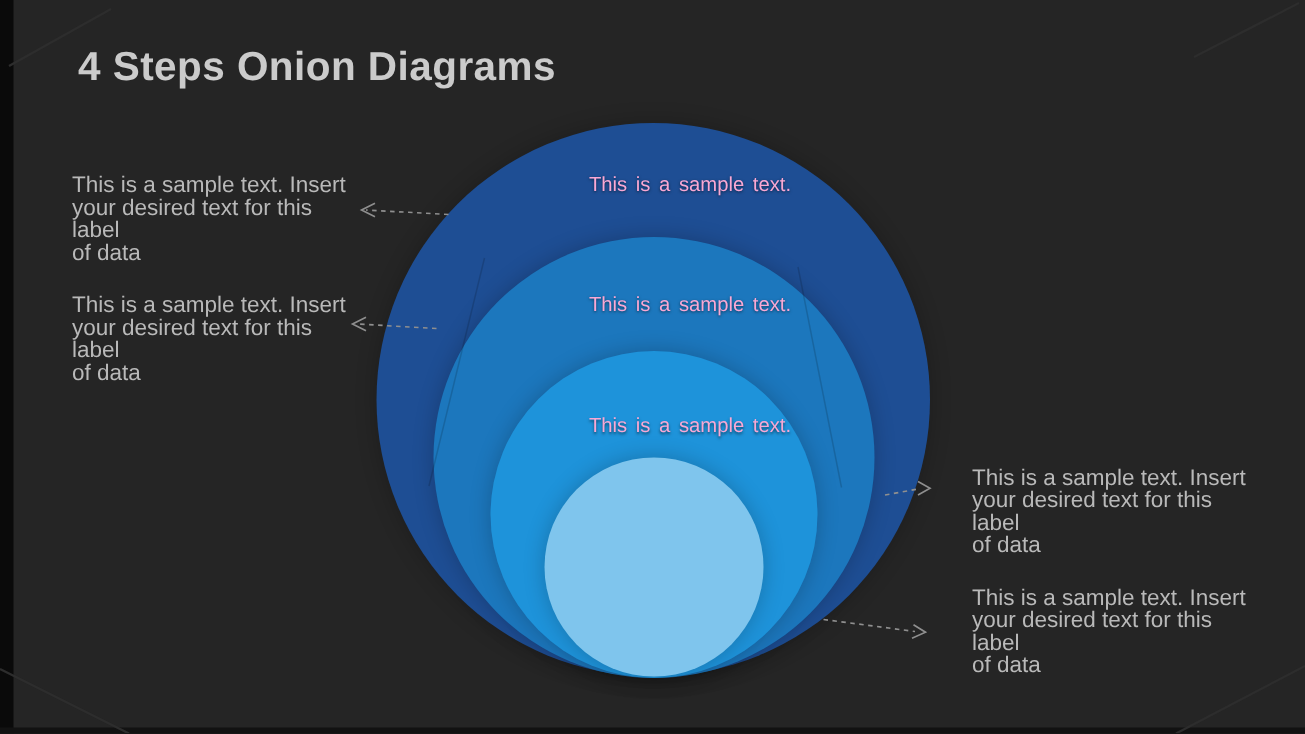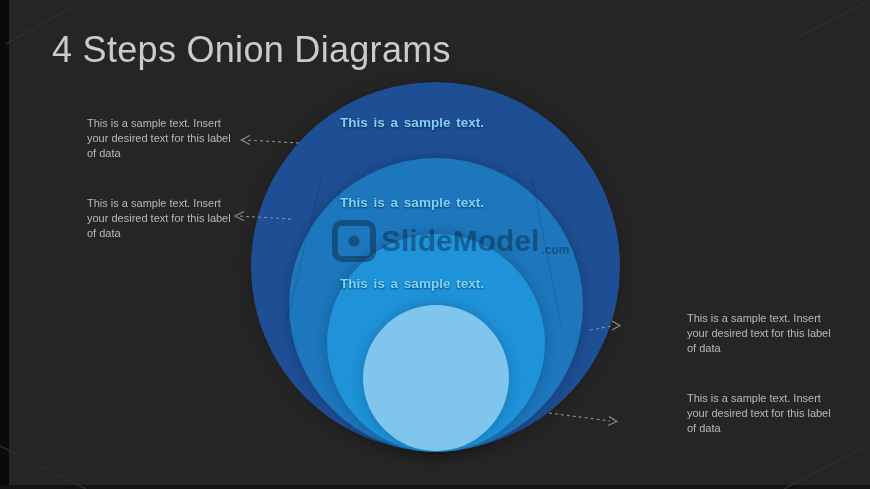--- a/index.html
+++ b/index.html
@@ -5,43 +5,43 @@
   html,body{margin:0;padding:0;background:#111;}
   .slide{
     position:relative;width:870px;height:489px;overflow:hidden;
     background:#252525;
     font-family:"Liberation Sans", sans-serif;
   }
   .edge-left{position:absolute;left:0;top:0;width:9px;height:489px;background:#0a0a0a;}
   .edge-bottom{position:absolute;left:0;bottom:0;width:870px;height:4px;background:#121212;}
   .title{
     position:absolute;left:52px;top:29px;margin:0;
-    font-size:36px;font-weight:400;letter-spacing:.3px;color:#cbcbcb;
+    font-size:27px;font-weight:700;letter-spacing:.3px;color:#cbcbcb;
   }
   .ring{position:absolute;border-radius:50%;box-shadow:0 0 14px rgba(0,0,0,.22);}
   .ring1{left:251px;top:82px;width:369px;height:369px;background:#1E4E94;}
   .ring2{left:289px;top:158px;width:294px;height:294px;background:#1C77BD;}
   .ring3{left:327px;top:234px;width:218px;height:218px;background:#1E93DA;}
   .ring4{left:363px;top:305px;width:146px;height:146px;background:#7FC5ED;}
   .ring-label{
-    position:absolute;left:412px;transform:translateX(-50%);
-    color:#7dd3fc;font-weight:700;font-size:13.5px;white-space:nowrap;
+    position:absolute;left:460px;transform:translateX(-50%);
+    color:#f9a8d4;font-weight:400;font-size:13.5px;white-space:nowrap;
     text-shadow:0 1px 2px rgba(0,0,0,.55);word-spacing:2px;
   }
   .rl1{top:115px;}
   .rl2{top:195px;}
   .rl3{top:276px;}
   .core-label{
     position:absolute;left:436px;top:359px;transform:translateX(-50%);
     text-align:center;color:#fff;font-weight:700;font-size:16px;line-height:23px;
     text-shadow:1px 1px 2px rgba(0,0,0,.45);white-space:nowrap;
   }
   .callout{
     position:absolute;width:195px;
-    color:#b9b9b9;font-size:11px;line-height:15px;margin-left:39px;
+    color:#b9b9b9;font-size:15px;line-height:15px;
   }
   .co-l1{left:48px;top:116px;}
   .co-l2{left:48px;top:196px;}
   .co-r1{left:648px;top:311px;}
   .co-r2{left:648px;top:391px;}
   .watermark{
     position:absolute;left:332px;top:220px;height:42px;
     display:flex;align-items:center;color:rgba(10,22,42,.40);
   }
   .wm-logo{
@@ -72,27 +72,20 @@
     <div class="ring ring3"></div>
     <div class="ring ring4"></div>
 
     <div class="ring-label rl1">This is a sample text.</div>
     <div class="ring-label rl2">This is a sample text.</div>
     <div class="ring-label rl3">This is a sample text.</div>
     <div class="core-label">
     </div>
   </div>
 
-  <div class="watermark">
-    <span class="wm-logo">
-        <span class="dot"></span>
-      </span>
-    <span class="wm-brand">SlideModel</span>
-    <span class="wm-tld">.com</span>
-  </div>
 
   <svg class="decor" width="870" height="489" viewBox="0 0 870 489">
 
     <g stroke="#2d2d2d" stroke-width="1.5" fill="none">
       <path d="M6,44 L74,6"></path>
       <path d="M796,38 L866,2"></path>
       <path d="M0,446 L86,489"></path>
       <path d="M784,489 L870,444"></path>
     </g>
 

